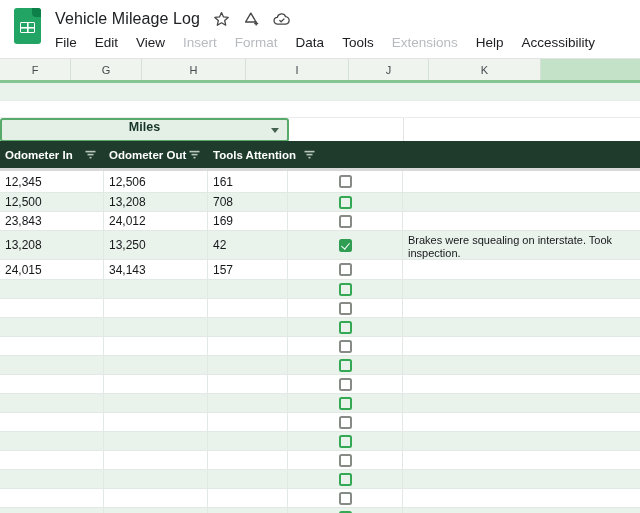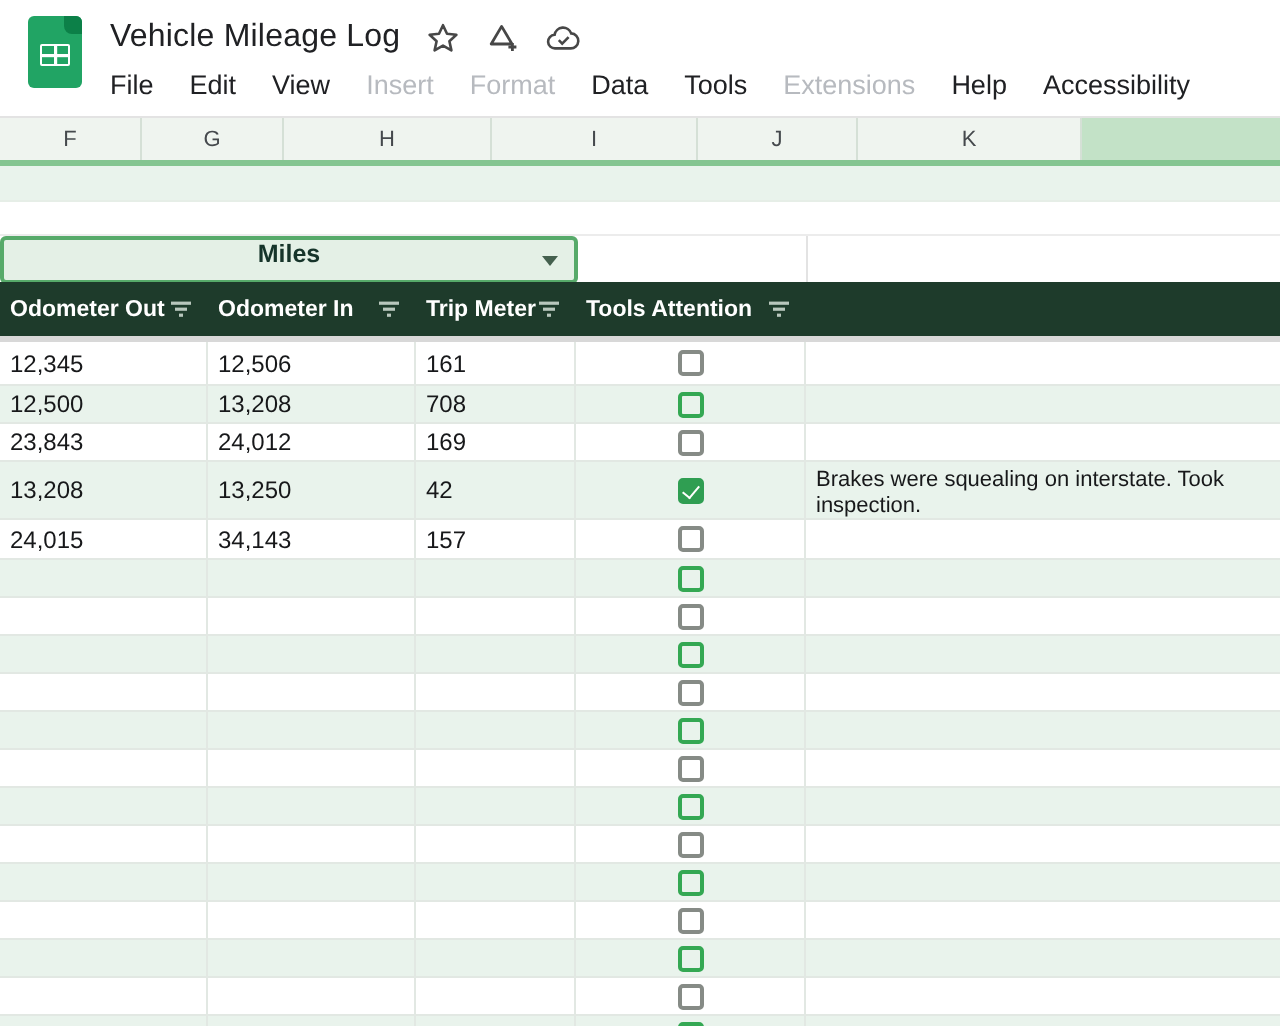--- a/index.html
+++ b/index.html
@@ -120,37 +120,29 @@
     <div class="miles-row">
       <div class="miles-cell">
         <span class="miles-label">Miles</span>
         <span class="caret"></span>
       </div>
       <div class="miles-vline"></div>
     </div>
 
     <div class="thead">
         <div class="th" style="width: 104px;">
-          <span>Odometer Out</span>
-          <svg width="11" height="9" class="flt">
-            <rect x="0.5" y="0.8" width="10" height="1.6" fill="#b9c7bd"></rect>
-            <rect x="2.5" y="3.8" width="6" height="1.6" fill="#b9c7bd"></rect>
-            <rect x="4.5" y="6.8" width="2" height="1.6" fill="#b9c7bd"></rect>
-          </svg>
-        </div>
-        <div class="th" style="width: 104px;">
           <span>Odometer In</span>
           <svg width="11" height="9" class="flt">
             <rect x="0.5" y="0.8" width="10" height="1.6" fill="#b9c7bd"></rect>
             <rect x="2.5" y="3.8" width="6" height="1.6" fill="#b9c7bd"></rect>
             <rect x="4.5" y="6.8" width="2" height="1.6" fill="#b9c7bd"></rect>
           </svg>
         </div>
-        <div class="th" style="width: 80px;">
-          <span>Trip Meter</span>
+        <div class="th" style="width: 104px;">
+          <span>Odometer Out</span>
           <svg width="11" height="9" class="flt">
             <rect x="0.5" y="0.8" width="10" height="1.6" fill="#b9c7bd"></rect>
             <rect x="2.5" y="3.8" width="6" height="1.6" fill="#b9c7bd"></rect>
             <rect x="4.5" y="6.8" width="2" height="1.6" fill="#b9c7bd"></rect>
           </svg>
         </div>
         <div class="th" style="width: 115px;">
           <span>Tools Attention</span>
           <svg width="11" height="9" class="flt">
             <rect x="0.5" y="0.8" width="10" height="1.6" fill="#b9c7bd"></rect>

